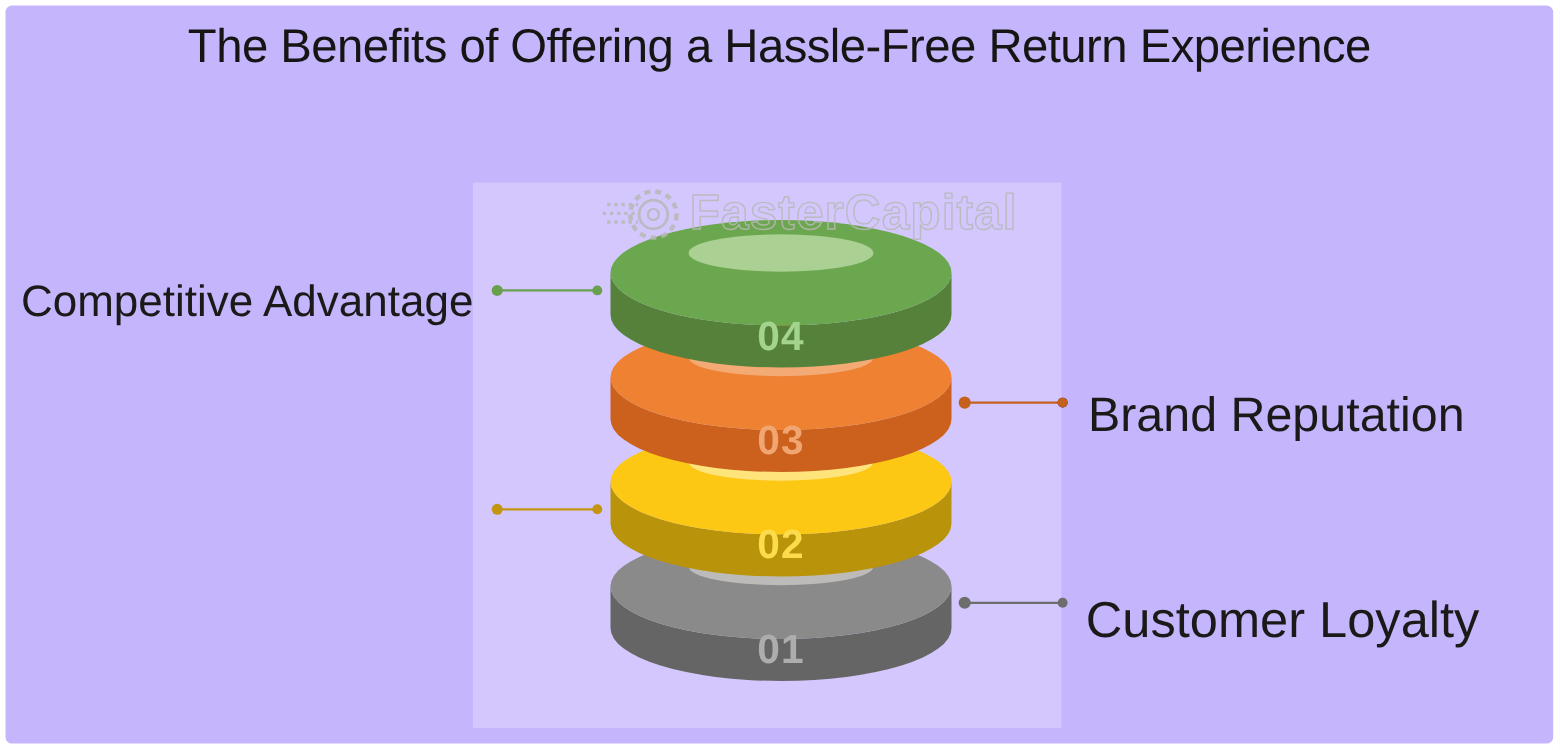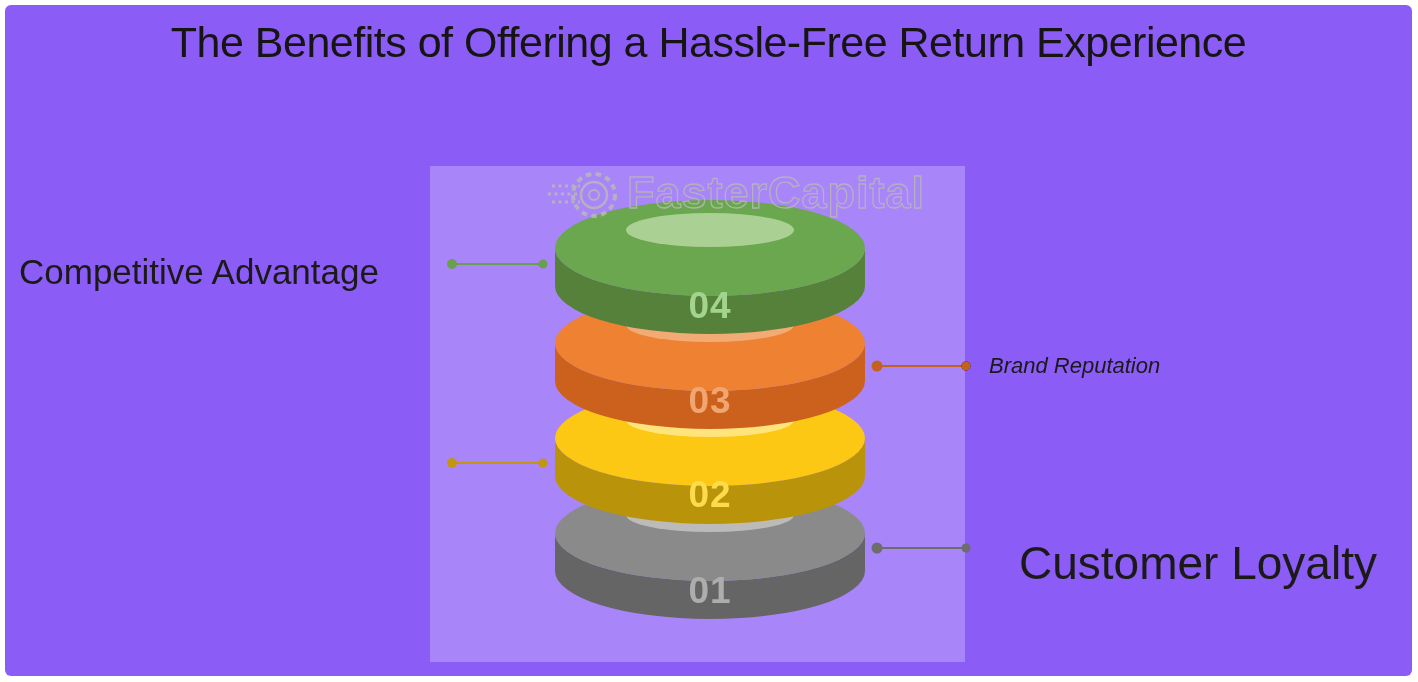--- a/index.html
+++ b/index.html
@@ -1,26 +1,26 @@
 <!DOCTYPE html>
 <html><head>
 <meta charset="utf-8">
 <style>
   html,body{margin:0;padding:0;background:#ffffff;width:1418px;height:682px;overflow:hidden;
     font-family:"Liberation Sans",sans-serif;}
-  .canvas{position:absolute;left:5px;top:5px;width:1407px;height:671px;background:#8b5cf6;
+  .canvas{position:absolute;left:5px;top:5px;width:1407px;height:671px;background:#c4b5fd;
     border-radius:6px;}
   .title{position:absolute;left:0;top:13px;width:100%;text-align:center;
     font-size:43px;letter-spacing:-0.5px;color:#161514;font-weight:400;}
   .diagram-svg{position:absolute;left:0;top:0;width:1407px;height:671px;}
   .label{position:absolute;color:#1b1a19;}
-  .label-competitive{left:14px;top:247px;font-size:35px;}
+  .label-competitive{left:14px;top:247px;font-size:40px;}
   .label-positive{left:14px;top:445px;font-size:35px;line-height:48px;width:300px;}
-  .label-brand{left:984px;top:348px;font-size:22px;font-style:italic;}
-  .label-customer{left:982px;top:531px;font-size:46px;margin-left:32px;}
+  .label-brand{left:984px;top:348px;font-size:44px;}
+  .label-customer{left:982px;top:531px;font-size:46px;}
   .disc-number{font-weight:bold;font-size:37px;letter-spacing:1px;}
   .watermark-text{font-weight:bold;font-size:45px;letter-spacing:1px;}
 </style>
 </head>
 <body>
 
 <div class="canvas">
 
   <div class="title">The Benefits of Offering a Hassle-Free Return Experience</div>
 

